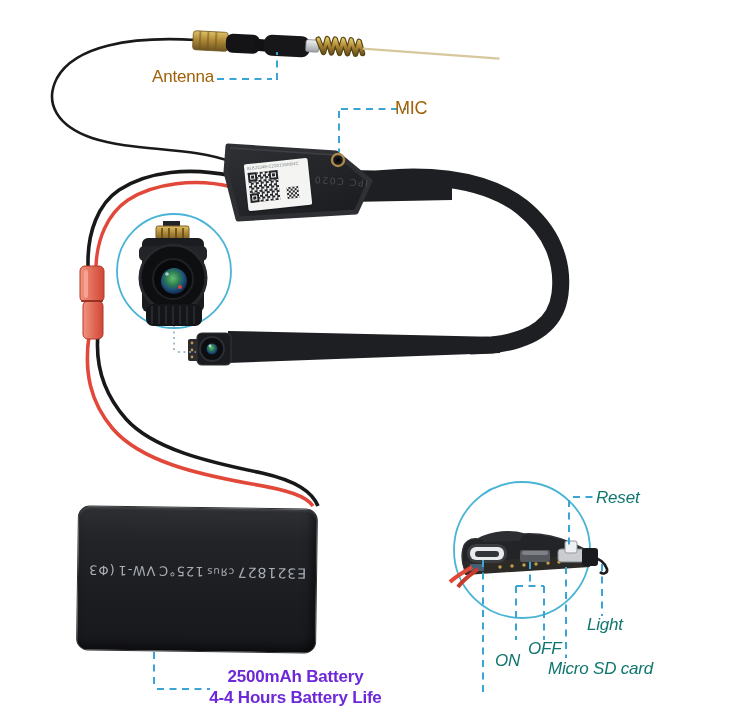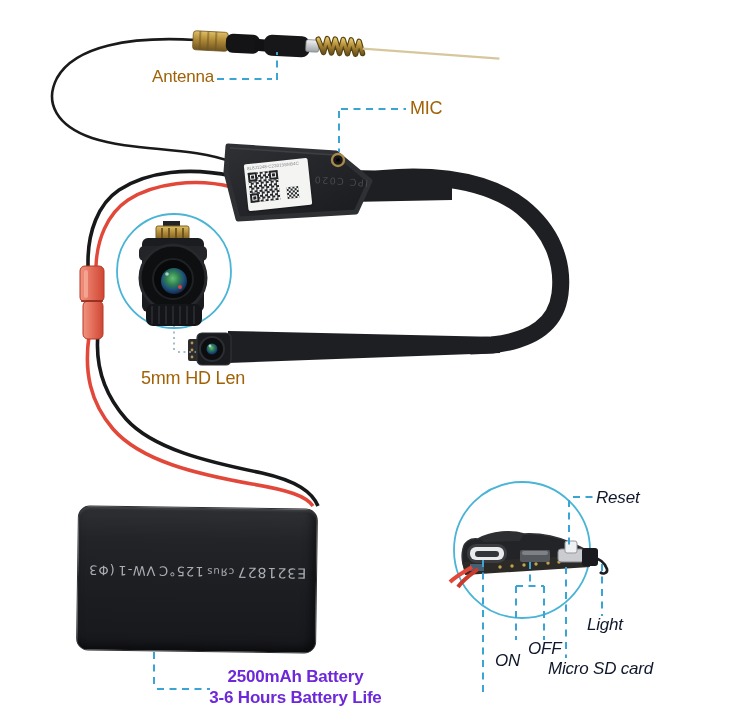--- a/index.html
+++ b/index.html
@@ -1,21 +1,21 @@
 <!DOCTYPE html>
 <html><head>
 <meta charset="utf-8">
 <style>
   html,body{margin:0;padding:0;background:#fff;}
   .stage{position:relative;width:743px;height:718px;background:#fff;overflow:hidden;
          font-family:"Liberation Sans",sans-serif;}
   svg.art{position:absolute;left:0;top:0;z-index:1;}
 
   .lbl{position:absolute;z-index:3;color:#a16207;font-size:17px;letter-spacing:-0.2px;white-space:nowrap;}
-  .lbl.it{font-style:italic;color:#0f172a;}
+  .lbl.it{font-style:italic;color:#0f766e;}
   .lbl.big{font-size:18px;}
 
   .battery-label{position:absolute;z-index:3;left:198px;top:666px;width:195px;text-align:center;
     color:#6d28d9;font-size:17px;line-height:21px;font-weight:bold;letter-spacing:-0.2px;}
 
   .battery{position:absolute;z-index:2;left:77px;top:507px;width:238px;height:143px;
     border-radius:12px;transform:rotate(0.8deg);
     background:linear-gradient(180deg,#2e3034 0%,#232428 22%,#1c1d21 60%,#17181c 100%);
     box-shadow:inset 0 2px 2px rgba(255,255,255,.10), inset -4px -5px 10px rgba(0,0,0,.55);
     border:1px solid #2f3135;}
@@ -224,26 +224,25 @@
         </div>
       <div class="finder" style="left:0;bottom:0;">
           <i></i>
         </div>
     </div>
     <div class="qr2"></div>
   </div>
   <div class="case-print">IPC C020</div>
 
   <div class="lbl" style="left:150px;top:67px;width:64px;text-align:right;">Antenna</div>
-  <div class="lbl big" style="left:410px;top:98px;">MIC</div>
-  <div class="lbl big" style="left:141px;top:368px;">5mm HD Len</div>
+  <div class="lbl big" style="left:395px;top:98px;">MIC</div>
 
   <div class="battery-label">
     <div>2500mAh Battery</div>
-    <div>3-6 Hours Battery Life</div>
+    <div>4-4 Hours Battery Life</div>
   </div>
 
   <div class="lbl it" style="left:596px;top:488px;">Reset</div>
   <div class="lbl it" style="left:587px;top:615px;">Light</div>
   <div class="lbl it" style="left:495px;top:639px;margin-top:12px;">ON</div>
   <div class="lbl it" style="left:528px;top:639px;">OFF</div>
   <div class="lbl it" style="left:548px;top:659px;">Micro SD card</div>
 
 </div>
 

